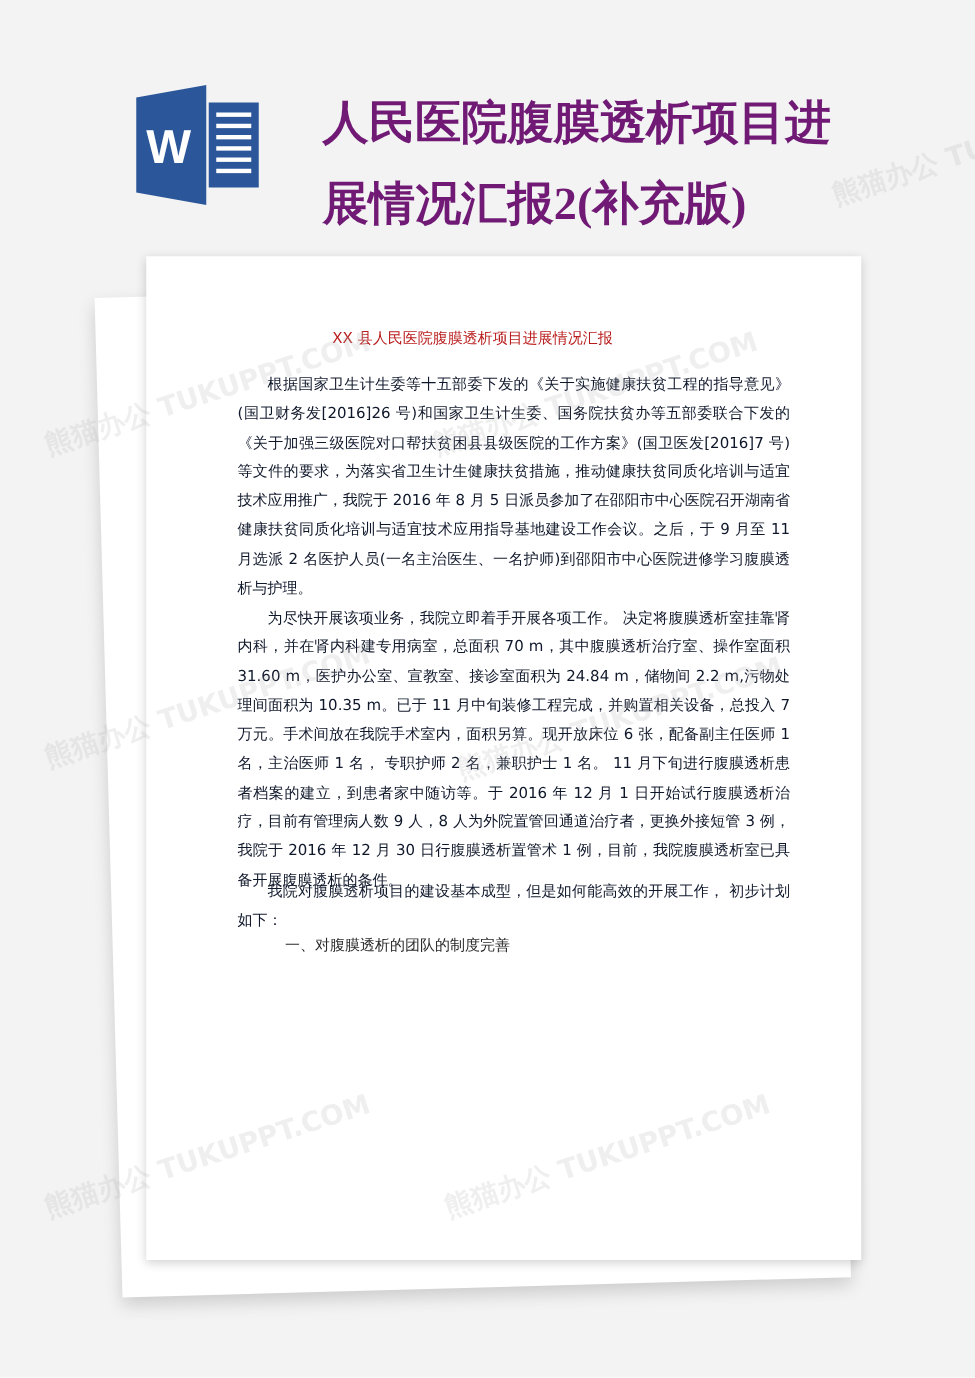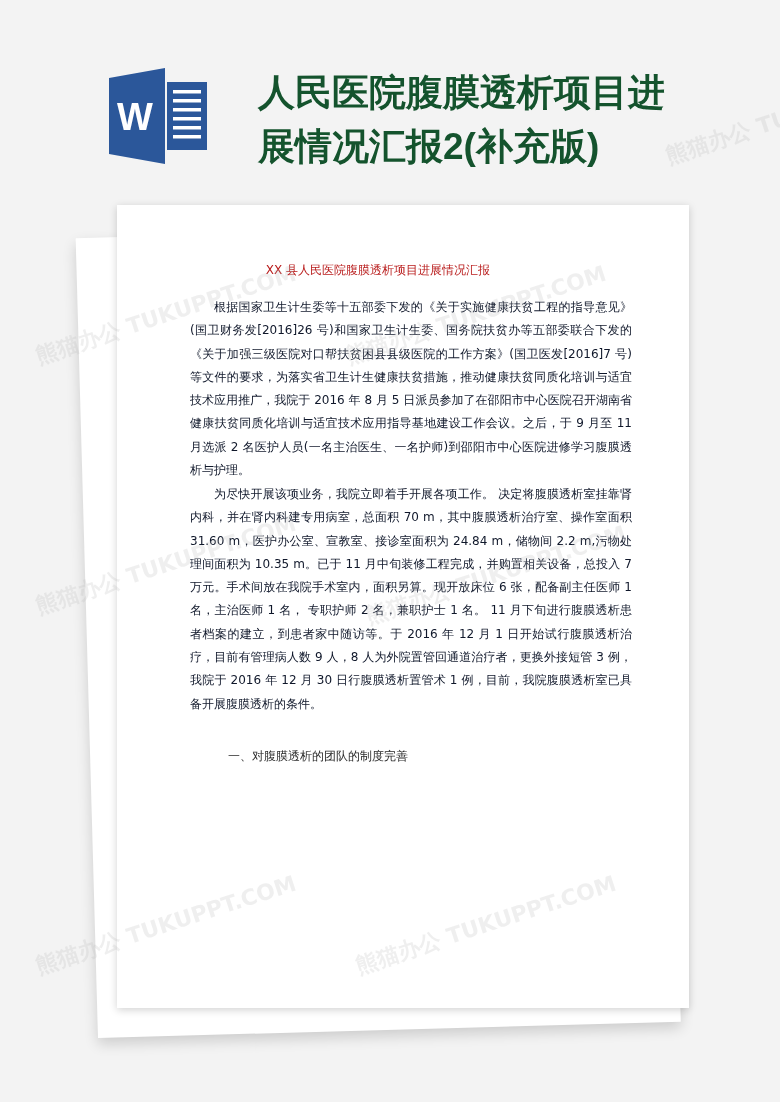--- a/index.html
+++ b/index.html
@@ -5,22 +5,22 @@
   html, body { margin: 0; padding: 0; }
   body {
     width: 780px; height: 1102px; position: relative; overflow: hidden;
     background: #f3f3f3;
     font-family: "DejaVu Sans", "Liberation Sans", sans-serif;
   }
   .banner { position: absolute; left: 0; top: 0; width: 780px; height: 200px; }
   .word-icon { position: absolute; left: 107px; top: 68px; width: 104px; height: 96px; }
   .banner-title {
     position: absolute; left: 258px; top: 66px; width: 420px;
-    font-family: Liberation Sans, sans-serif;
-    font-size: 37px; line-height: 54px; color: #14532d; font-weight: bold;
+    font-family: Liberation Serif, serif;
+    font-size: 37px; line-height: 65px; color: #701a75; font-weight: bold;
     letter-spacing: 0px;
   }
   .page-back {
     position: absolute; left: 98px; top: 238px; width: 583px; height: 800px;
     background: #fff; transform: rotate(-1.6deg); transform-origin: 0 100%;
     box-shadow: 0 6px 14px rgba(0,0,0,0.16);
   }
   .page-front {
     position: absolute; left: 117px; top: 205px; width: 572px; height: 803px;
     background: #fff; box-shadow: 0 2px 8px rgba(0,0,0,0.18);
@@ -60,20 +60,21 @@
   </svg>
   <div class="banner-title">人民医院腹膜透析项目进展情况汇报2(补充版)</div>
 </div>
 
 <div class="page-back"></div>
 
 <div class="page-front">
   <div class="doc-title">XX 县人民医院腹膜透析项目进展情况汇报</div>
   <p class="para" style="top:91px;">根据国家卫生计生委等十五部委下发的《关于实施健康扶贫工程的指导意见》(国卫财务发[2016]26 号)和国家卫生计生委、国务院扶贫办等五部委联合下发的《关于加强三级医院对口帮扶贫困县县级医院的工作方案》(国卫医发[2016]7 号)等文件的要求，为落实省卫生计生健康扶贫措施，推动健康扶贫同质化培训与适宜技术应用推广，我院于 2016 年 8 月 5 日派员参加了在邵阳市中心医院召开湖南省健康扶贫同质化培训与适宜技术应用指导基地建设工作会议。之后，于 9 月至 11 月选派 2 名医护人员(一名主治医生、一名护师)到邵阳市中心医院进修学习腹膜透析与护理。</p>
   <p class="para" style="top:278px;">为尽快开展该项业务，我院立即着手开展各项工作。 决定将腹膜透析室挂靠肾内科，并在肾内科建专用病室，总面积 70  m，其中腹膜透析治疗室、操作室面积 31.60 m，医护办公室、宣教室、接诊室面积为 24.84 m，储物间 2.2 m,污物处理间面积为 10.35 m。已于 11 月中旬装修工程完成，并购置相关设备，总投入 7 万元。手术间放在我院手术室内，面积另算。现开放床位 6 张，配备副主任医师 1 名，主治医师 1 名， 专职护师 2 名，兼职护士 1 名。 11 月下旬进行腹膜透析患者档案的建立，到患者家中随访等。于 2016 年 12 月 1 日开始试行腹膜透析治疗，目前有管理病人数 9 人，8 人为外院置管回通道治疗者，更换外接短管 3 例，我院于 2016 年 12 月 30 日行腹膜透析置管术 1 例，目前，我院腹膜透析室已具备开展腹膜透析的条件。</p>
+  <p class="para" style="top:497px;">我院对腹膜透析项目的建设基本成型，但是如何能高效的开展工作， 初步计划如下：</p>
   <div class="heading">一、对腹膜透析的团队的制度完善</div>
 </div>
 
 <div class="watermark" style="left:30px; top:300px;"><span>熊猫办公</span> <span>TUKUPPT.COM</span></div>
 <div class="watermark" style="left:340px; top:300px;"><span>熊猫办公</span> <span>TUKUPPT.COM</span></div>
 <div class="watermark" style="left:30px; top:550px;"><span>熊猫办公</span> <span>TUKUPPT.COM</span></div>
 <div class="watermark" style="left:360px; top:560px;"><span>熊猫办公</span> <span>TUKUPPT.COM</span></div>
 <div class="watermark" style="left:30px; top:910px;"><span>熊猫办公</span> <span>TUKUPPT.COM</span></div>
 <div class="watermark" style="left:350px; top:910px;"><span>熊猫办公</span> <span>TUKUPPT.COM</span></div>
 <div class="watermark" style="left:660px; top:100px;"><span>熊猫办公</span> <span>TUKUPPT.COM</span></div>

